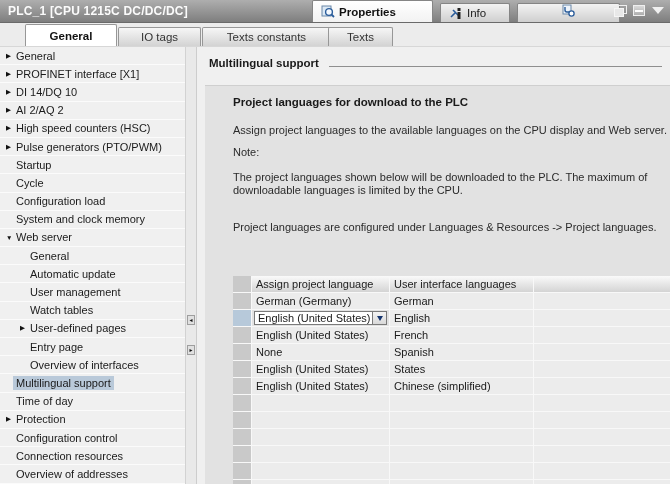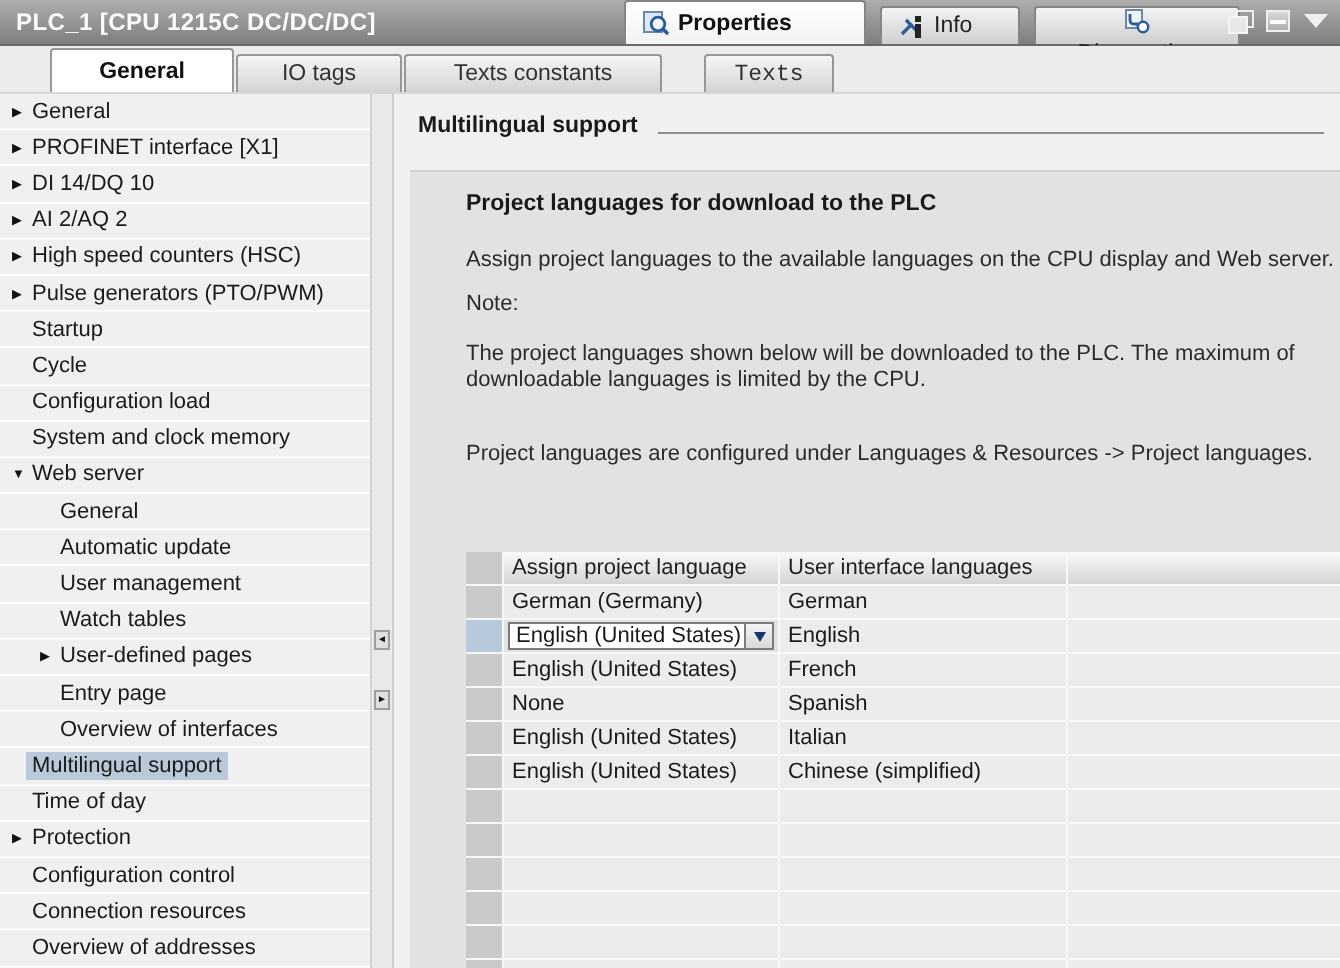--- a/index.html
+++ b/index.html
@@ -112,21 +112,21 @@
     <span class="wi wi-float"></span>
     <span class="wi wi-collapse"></span>
     <span class="wi wi-chevron"></span>
   </div>
 </div>
 
 <div class="tabbar2">
     <div class="sec-tab active" style="left: 25px; width: 92px;">General</div>
     <div class="sec-tab" style="left: 118px; width: 83px;">IO tags</div>
     <div class="sec-tab" style="left: 202px; width: 129px;">Texts constants</div>
-    <div class="sec-tab" style="left: 352px; width: 65px; font-family: Liberation Mono, monospace;">Texts</div>
+    <div class="sec-tab" style="left: 328px; width: 65px;">Texts</div>
   </div>
 
 <div class="workarea">
   <div class="tree">
       <div class="tree-item lvl0">
         <span class="arrow">▶</span>
         <span class="lbl">General</span>
       </div>
       <div class="tree-item lvl0">
         <span class="arrow">▶</span>
@@ -261,21 +261,21 @@
           <div class="cell rowhdr"></div>
           <div class="cell">English (United States)</div>
           <div class="cell">French</div>
           <div class="cell"></div>
           <div class="cell rowhdr"></div>
           <div class="cell">None</div>
           <div class="cell">Spanish</div>
           <div class="cell"></div>
           <div class="cell rowhdr"></div>
           <div class="cell">English (United States)</div>
-          <div class="cell">Italian</div>
+          <div class="cell">States</div>
           <div class="cell"></div>
           <div class="cell rowhdr"></div>
           <div class="cell">English (United States)</div>
           <div class="cell">Chinese (simplified)</div>
           <div class="cell"></div>
           <div class="cell rowhdr"></div>
           <div class="cell"></div>
           <div class="cell"></div>
           <div class="cell"></div>
           <div class="cell rowhdr"></div>

